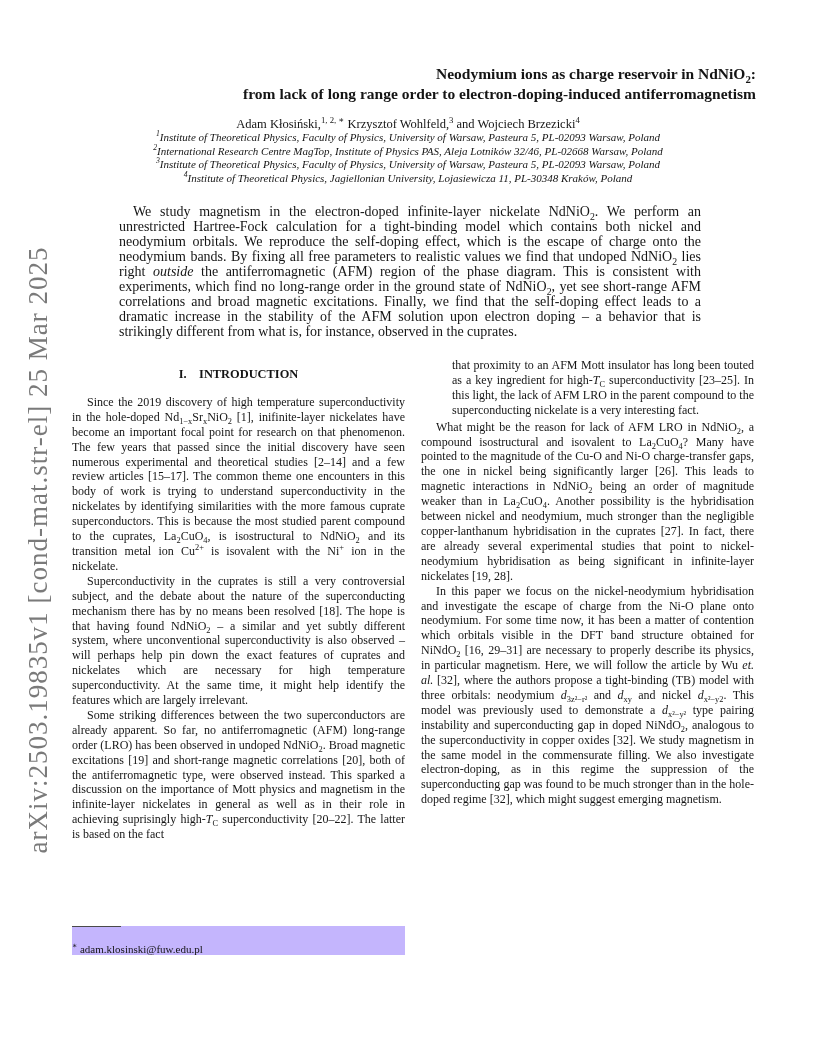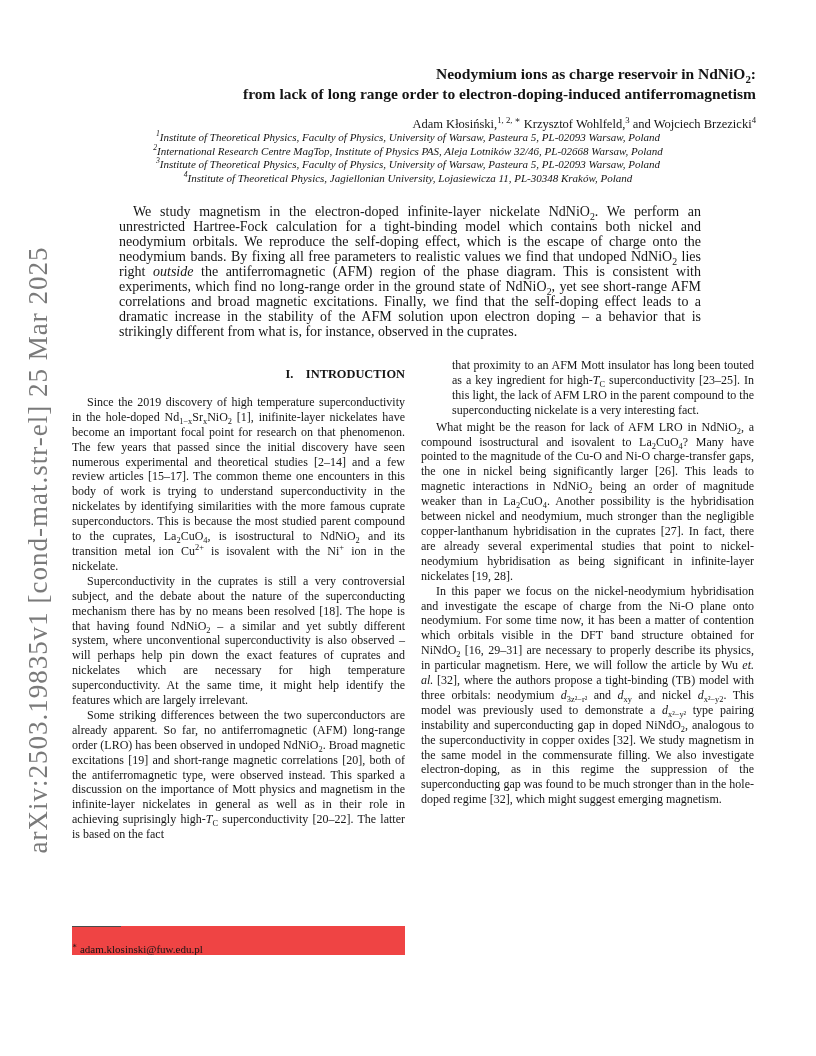--- a/index.html
+++ b/index.html
@@ -18,48 +18,48 @@
     white-space:nowrap;
     font-size:27px;letter-spacing:1px;
     color:#7a7a7a;
   }
   .title-block{
     position:absolute;top:64px;left:60px;width:696px;
     text-align:right;font-weight:bold;font-size:15.5px;line-height:20px;
   }
   .authors-line{
     position:absolute;top:117px;left:60px;width:696px;
-    text-align:right;font-size:12.5px;
+    text-align:center;font-size:12.5px;
   }
   .affiliations{
     position:absolute;top:131px;left:40px;width:736px;
     text-align:center;font-style:italic;font-size:11px;line-height:13.6px;
   }
   .abstract{
     position:absolute;top:204px;left:119px;width:582px;
     font-size:14px;line-height:15px;
     text-align:justify;text-indent:14px;
   }
   .columns{
     position:absolute;top:358px;left:72px;width:682px;
     display:flex;gap:16px;
     font-size:12px;line-height:14.9px;
   }
   .col{width:333px;text-align:justify;}
   .col p{margin:0;text-indent:15px;}
   .section-heading{
-    text-align:right;font-weight:bold;font-size:12.4px;
+    text-align:center;font-weight:bold;font-size:12.4px;
     margin:9px 0 13px 0;text-indent:0;
   }
   .col-right p.no-indent{text-indent:0;margin-left:31px;}
   .col-right p.gap-sm{margin-top:2px;}
   .col-right p.gap-lg{}
   .footnote{
     position:absolute;left:72px;top:926px;width:333px;
-    font-size:11px;background:#ef4444;
+    font-size:11px;background:#c4b5fd;
   }
   .footnote-rule{width:49px;height:1px;background:#4a4a4a;margin:0 0 16px 0;}
 </style>
 </head>
 <body>
 
 <div class="page">
 
   <div class="watermark">arXiv:2503.19835v1  [cond-mat.str-el]  25 Mar 2025</div>
 

